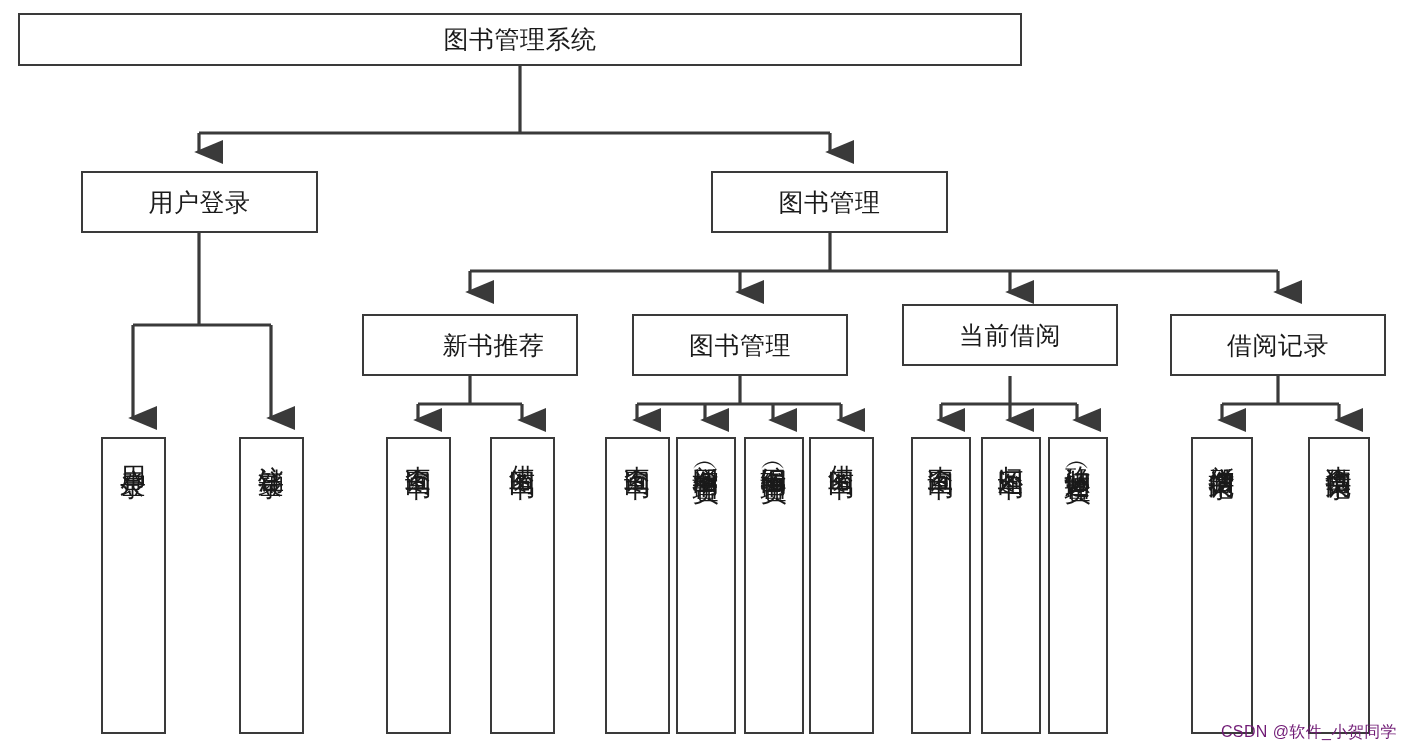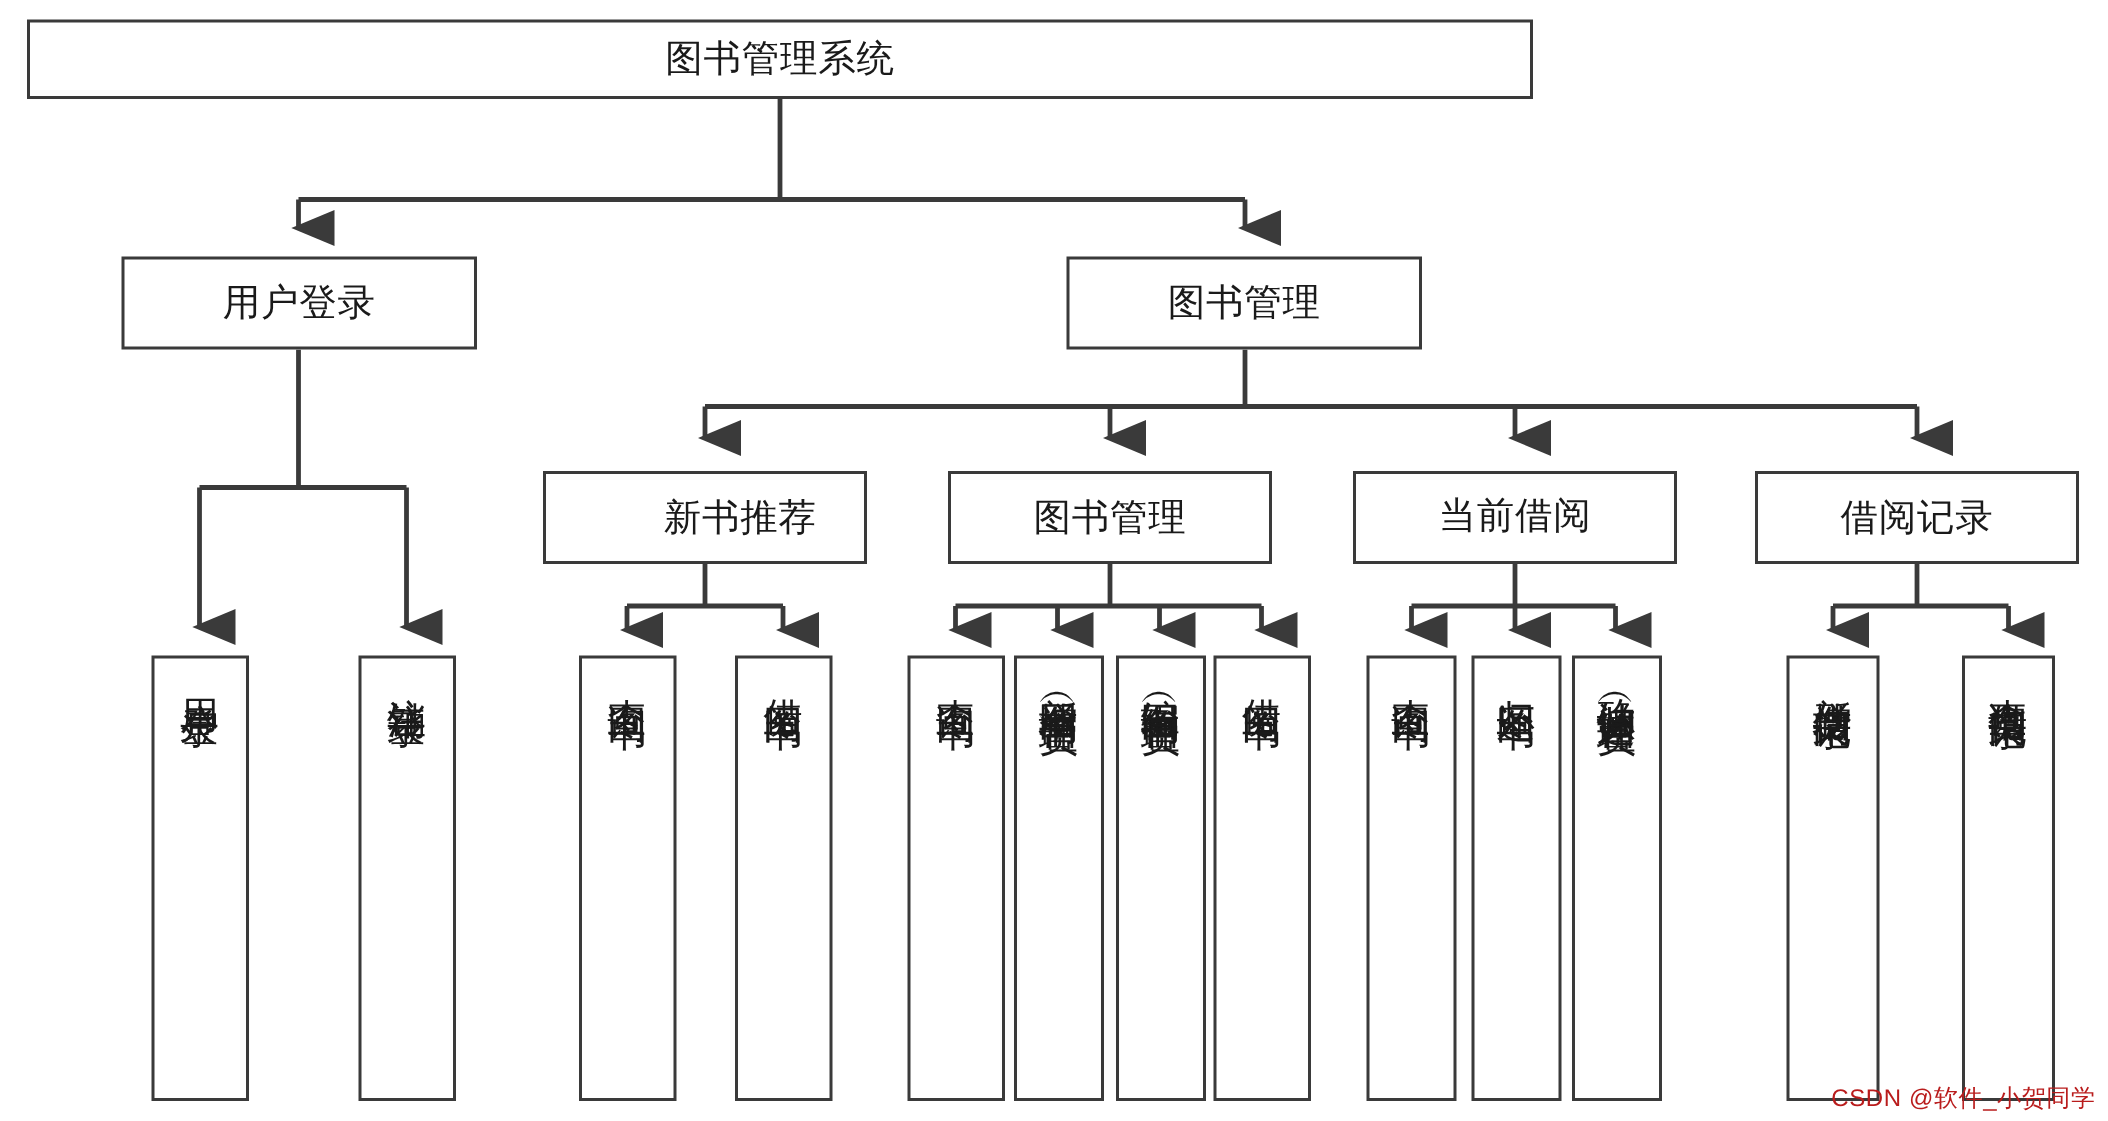--- a/index.html
+++ b/index.html
@@ -66,21 +66,21 @@
     text-align: left;
   }
   .node.v.tall .lbl {
     letter-spacing: 2px;
   }
   #watermark {
     position: absolute;
     right: 8px;
     bottom: 4px;
     font-size: 16px;
-    color: #b91c1c;
+    color: #701a75;
     letter-spacing: 0.4px;
     z-index: 5;
     white-space: nowrap;
   }
 </style>
 </head>
 <body>
 
 <div id="canvas">
 
@@ -145,21 +145,21 @@
   <div class="node h" style="left:711px; top:171px; width:237px; height:62px;">
     <span class="lbl">图书管理</span>
   </div>
 
   <div class="node h" style="left:362px; top:314px; width:216px; height:62px;padding-left:47px;">
     <span class="lbl">新书推荐</span>
   </div>
   <div class="node h" style="left:632px; top:314px; width:216px; height:62px;">
     <span class="lbl">图书管理</span>
   </div>
-  <div class="node h" style="left:902px; top:314px; width:216px; height:62px;font-family:Liberation Mono, monospace;">
+  <div class="node h" style="left:902px; top:304px; width:216px; height:62px;">
     <span class="lbl">当前借阅</span>
   </div>
   <div class="node h" style="left:1170px; top:314px; width:216px; height:62px;">
     <span class="lbl">借阅记录</span>
   </div>
 
   <div class="node v" style="left:101px; top:437px; width:65px; height:297px;">
     <span class="lbl">用户登录</span>
   </div>
   <div class="node v" style="left:239px; top:437px; width:65px; height:297px;">

